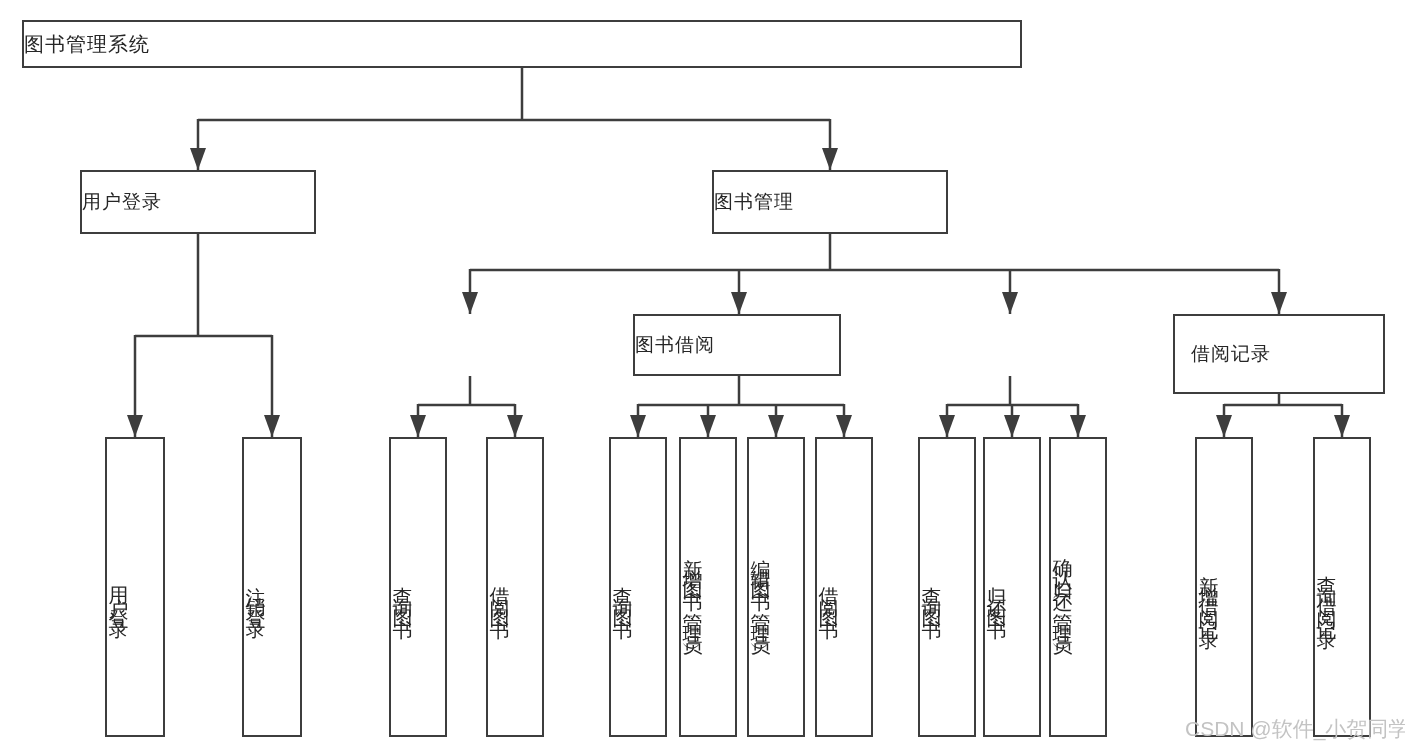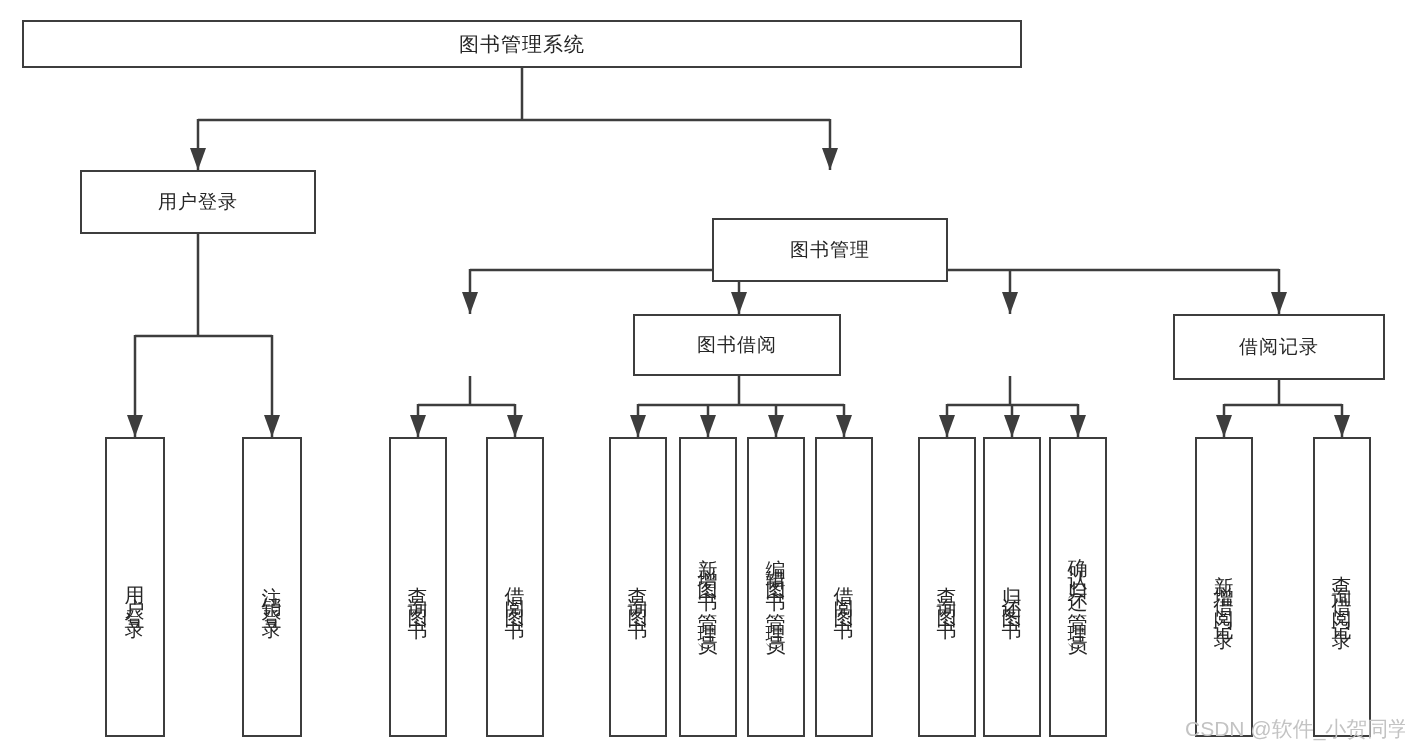--- a/index.html
+++ b/index.html
@@ -31,21 +31,21 @@
   }
   .arrow { marker-end: url(#arw); }
   #arw-tri { fill: var(--line); }
   .box {
     position: absolute;
     box-sizing: border-box;
     border: 2.5px solid var(--border);
     background: var(--background);
     display: flex;
     align-items: center;
-    justify-content: center;
+    justify-content: flex-start;
     color: var(--text);
   }
   .hbox span {
     font-size: 19px;
     letter-spacing: 1px;
     white-space: nowrap;
   }
   .root-box span { font-size: 20px; }
   .vbox span {
     writing-mode: vertical-rl;
@@ -125,28 +125,28 @@
     </g>
   </svg>
 
   <div class="box hbox root-box" style="left:22px; top:20px; width:1000px; height:48px;">
     <span>图书管理系统</span>
   </div>
 
   <div class="box hbox" style="left:80px; top:170px; width:236px; height:64px;">
     <span>用户登录</span>
   </div>
-  <div class="box hbox" style="left:712px; top:170px; width:236px; height:64px;margin-top:48px;">
+  <div class="box hbox" style="left:712px; top:170px; width:236px; height:64px;">
     <span>图书管理</span>
   </div>
 
   <div class="box hbox" style="left:633px; top:314px; width:208px; height:62px;">
     <span>图书借阅</span>
   </div>
-  <div class="box hbox" style="left:1173px; top:314px; width:212px; height:66px;">
+  <div class="box hbox" style="left:1173px; top:314px; width:212px; height:80px;padding-left:16px;">
     <span>借阅记录</span>
   </div>
 
   <div class="box vbox" style="left:105px; top:437px; width:60px; height:300px;">
     <span>用户登录</span>
   </div>
   <div class="box vbox" style="left:242px; top:437px; width:60px; height:300px;">
     <span>注销登录</span>
   </div>
 

